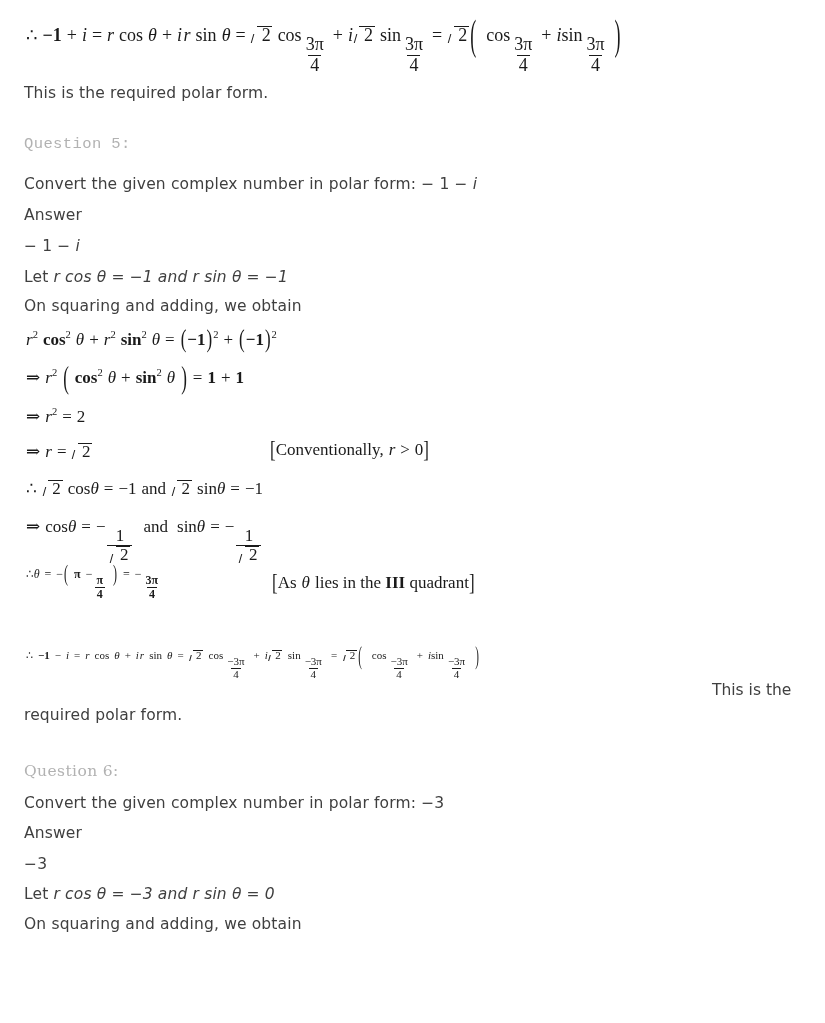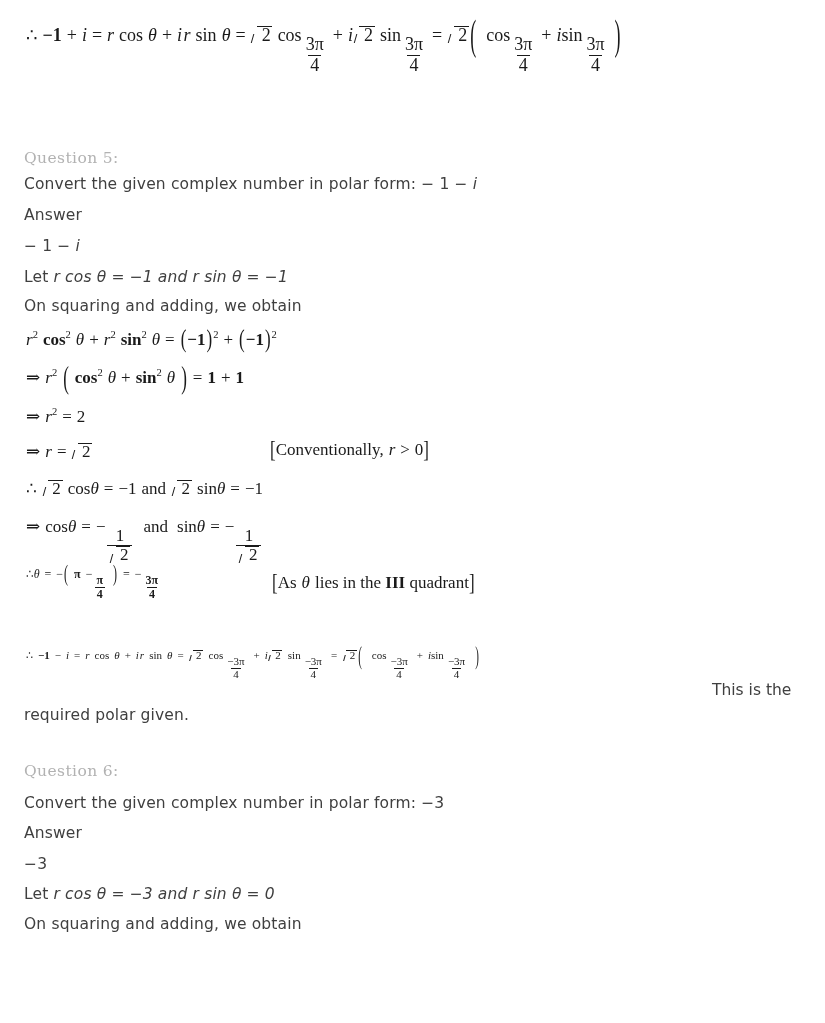--- a/index.html
+++ b/index.html
@@ -157,22 +157,23 @@
         <span class="den">4</span>
       </span><span class="sp"></span>=<span class="sp"></span><span class="sqrt"><span class="rad">2</span></span><span class="paren">(</span><span class="sp2"></span><span class="fn">cos</span><span class="frac">
         <span class="num">3π</span>
         <span class="den">4</span>
       </span><span class="sp"></span>+<span class="sp"></span><i>i</i><span class="fn">sin</span><span class="frac">
         <span class="num">3π</span>
         <span class="den">4</span>
       </span><span class="sp"></span><span class="paren">)</span>
   </div>
 
-
-  <div class="qheading" style="top:148px;">Question 5:</div>
+  <div class="prose" style="top:83px;">This is the required polar form.</div>
+
+  <div class="qheading" style="top:134px;font-family:Liberation Mono, monospace;">Question 5:</div>
 
   <div class="prose" style="top:174px;">
     <span>Convert the given complex number in polar form: </span><span>− 1 − </span><span class="it">i</span>
   </div>
 
   <div class="prose" style="top:205px;">Answer</div>
 
   <div class="prose" style="top:236px;">
     <span>− 1 − </span><span class="it">i</span>
   </div>
@@ -240,21 +241,21 @@
         <span class="num">−3π</span>
         <span class="den">4</span>
       </span><span class="sp"></span>+<span class="sp"></span><i>i</i><span class="fn">sin</span><span class="frac">
         <span class="num">−3π</span>
         <span class="den">4</span>
       </span><span class="sp"></span><span class="paren">)</span>
   </div>
 
   <div class="inline-after" style="left:712px; top:681px;">This is the</div>
 
-  <div class="prose" style="top:705px;">required polar given.</div>
+  <div class="prose" style="top:705px;">required polar form.</div>
 
   <div class="qheading" style="top:761px;">Question 6:</div>
 
   <div class="prose" style="top:793px;">
     <span>Convert the given complex number in polar form: </span><span>−3</span>
   </div>
 
   <div class="prose" style="top:823px;">Answer</div>
 
   <div class="prose" style="top:854px;">−3</div>

